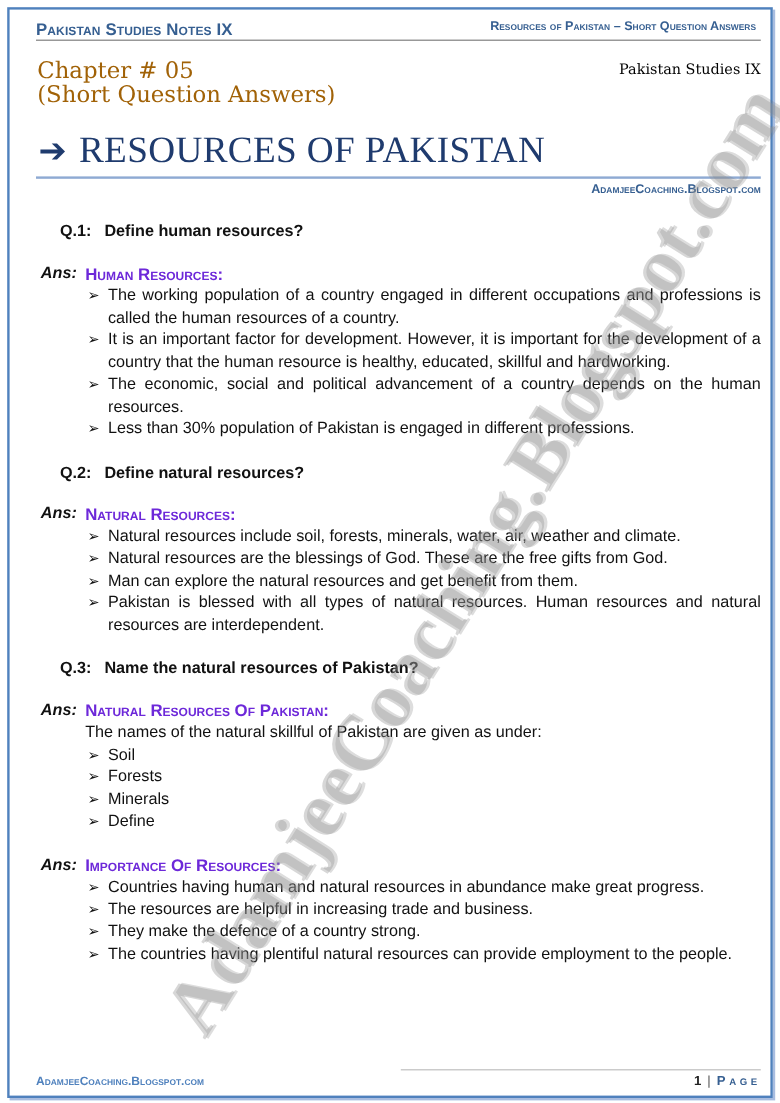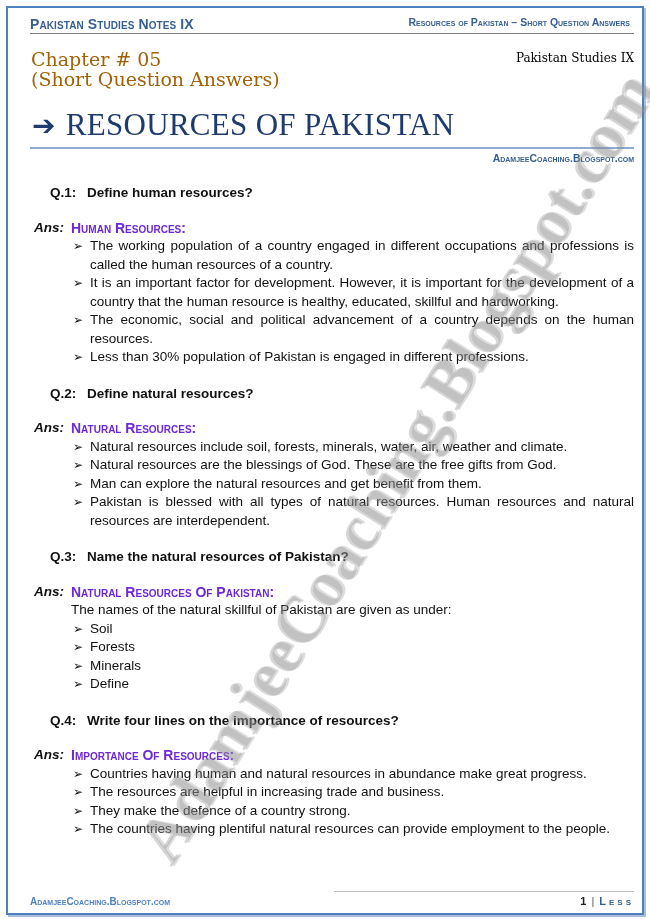--- a/index.html
+++ b/index.html
@@ -109,24 +109,20 @@
           <li><span class="b">➢</span><span>Soil</span></li>
           <li><span class="b">➢</span><span>Forests</span></li>
           <li><span class="b">➢</span><span>Minerals</span></li>
           <li><span class="b">➢</span><span>Define</span></li>
         </ul>
       </div>
     </div>
   </div>
 
   <div class="block">
-    <div class="q">
-      <span class="lbl">Q.4:</span>
-      <span>Write four lines on the importance of resources?</span>
-    </div>
     <div class="ans">
       <span class="lbl">Ans:</span>
       <div class="body">
         <div class="ans-head">Importance Of Resources:</div>
         <ul class="bul">
           <li><span class="b">➢</span><span>Countries having human and natural resources in abundance make great progress.</span></li>
           <li><span class="b">➢</span><span>The resources are helpful in increasing trade and business.</span></li>
           <li><span class="b">➢</span><span>They make the defence of a country strong.</span></li>
           <li><span class="b">➢</span><span>The countries having plentiful natural resources can provide employment to the people.</span></li>
         </ul>
@@ -135,14 +131,14 @@
   </div>
 </div>
 
 <div class="watermark">AdamjeeCoaching.Blogspot.com</div>
 
 <div class="footer-rule"></div>
 <div class="footer-left">AdamjeeCoaching.Blogspot.com</div>
 <div class="footer-right">
   <span>1</span>
   <span class="sep">|</span>
-  <span class="pg">Less</span>
+  <span class="pg">Page</span>
 </div>
 
 </body></html>

